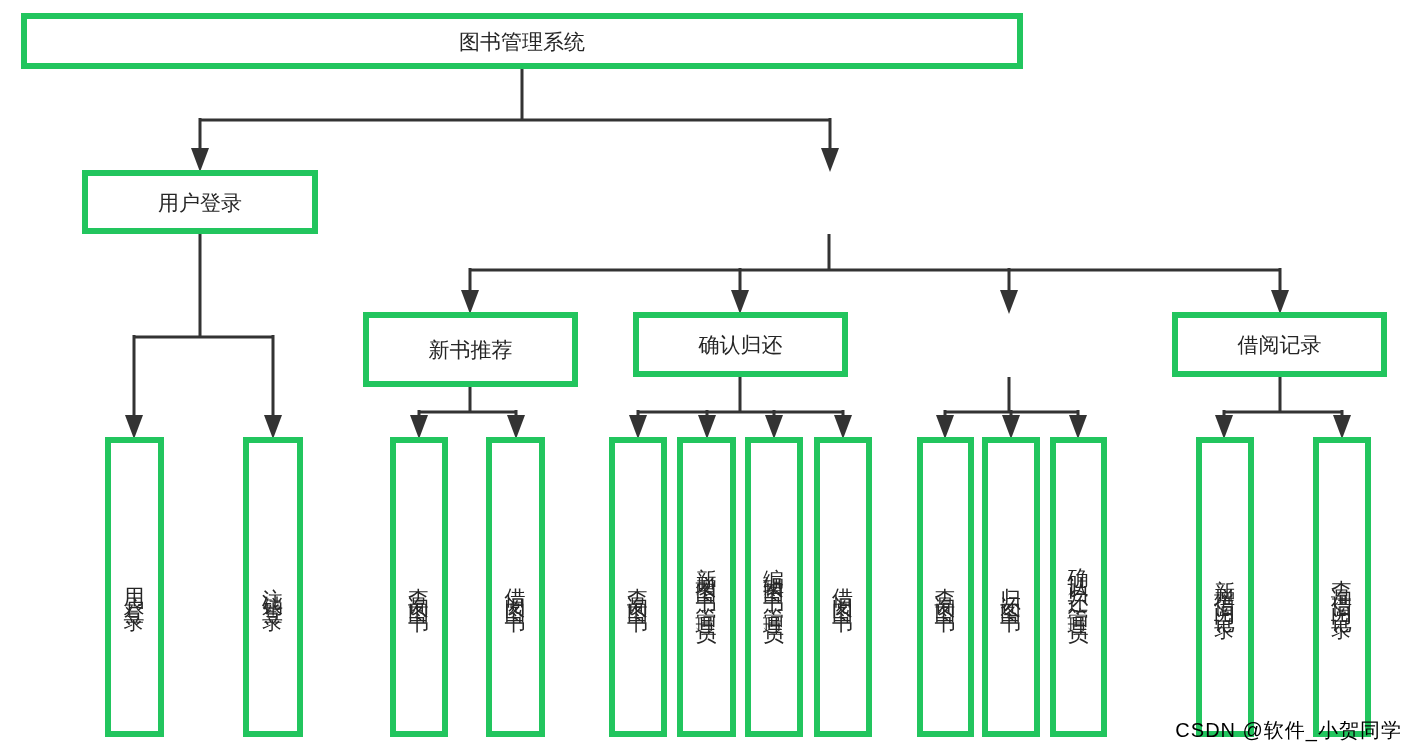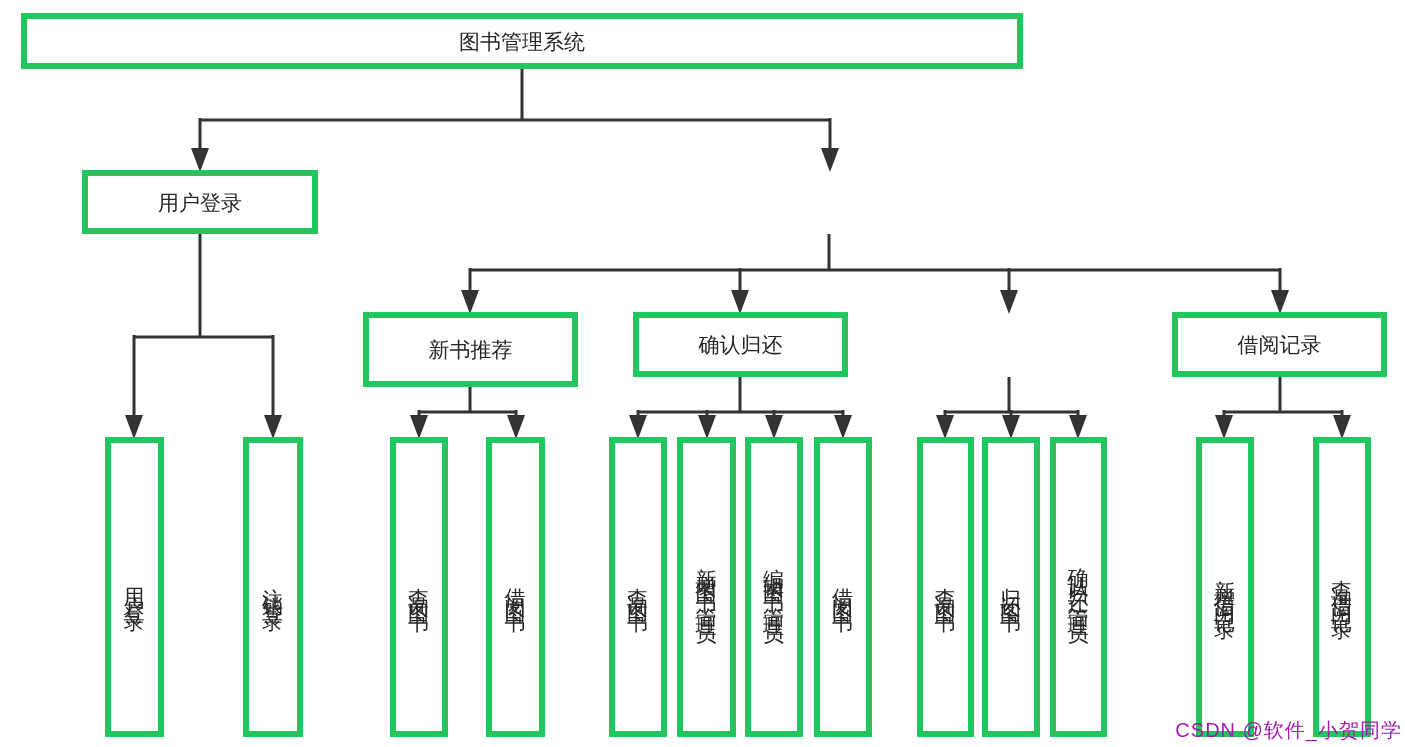--- a/index.html
+++ b/index.html
@@ -34,21 +34,21 @@
     writing-mode: vertical-rl;
     text-orientation: mixed;
     letter-spacing: 8px;
     line-height: 1.1;
   }
   .watermark {
     position: absolute;
     right: 3px;
     bottom: 3px;
     font-size: 20px;
-    color: #a21caf;
+    color: #000000;
     letter-spacing: 1px;
     white-space: nowrap;
   }
 </style>
 </head>
 <body>
 
 <div class="stage">
 
   <svg class="wires" width="1405" height="747" viewBox="0 0 1405 747">

